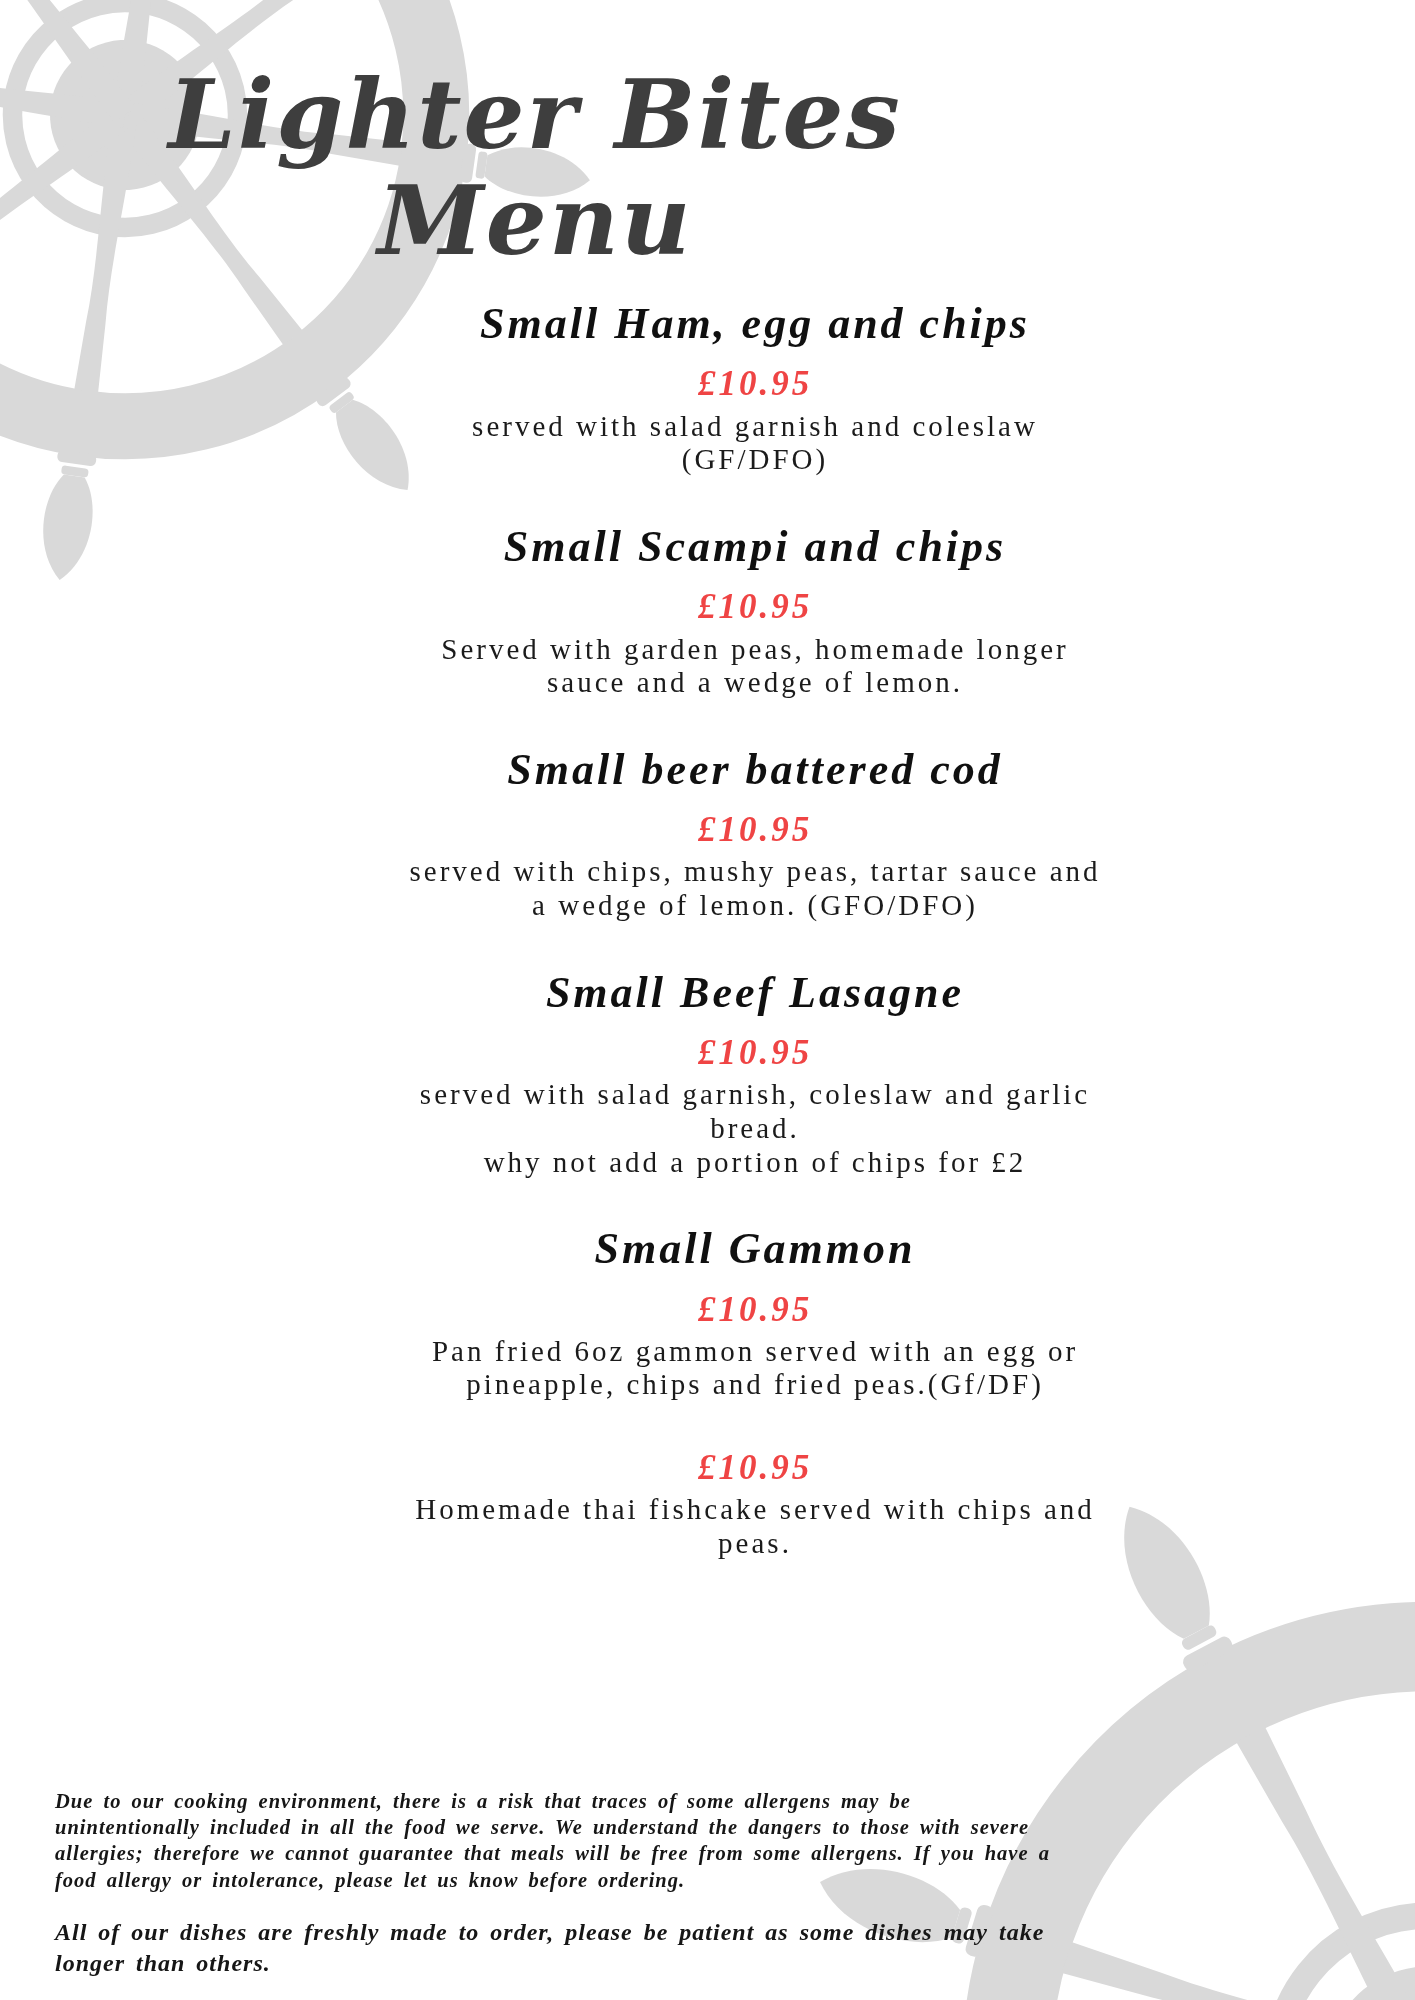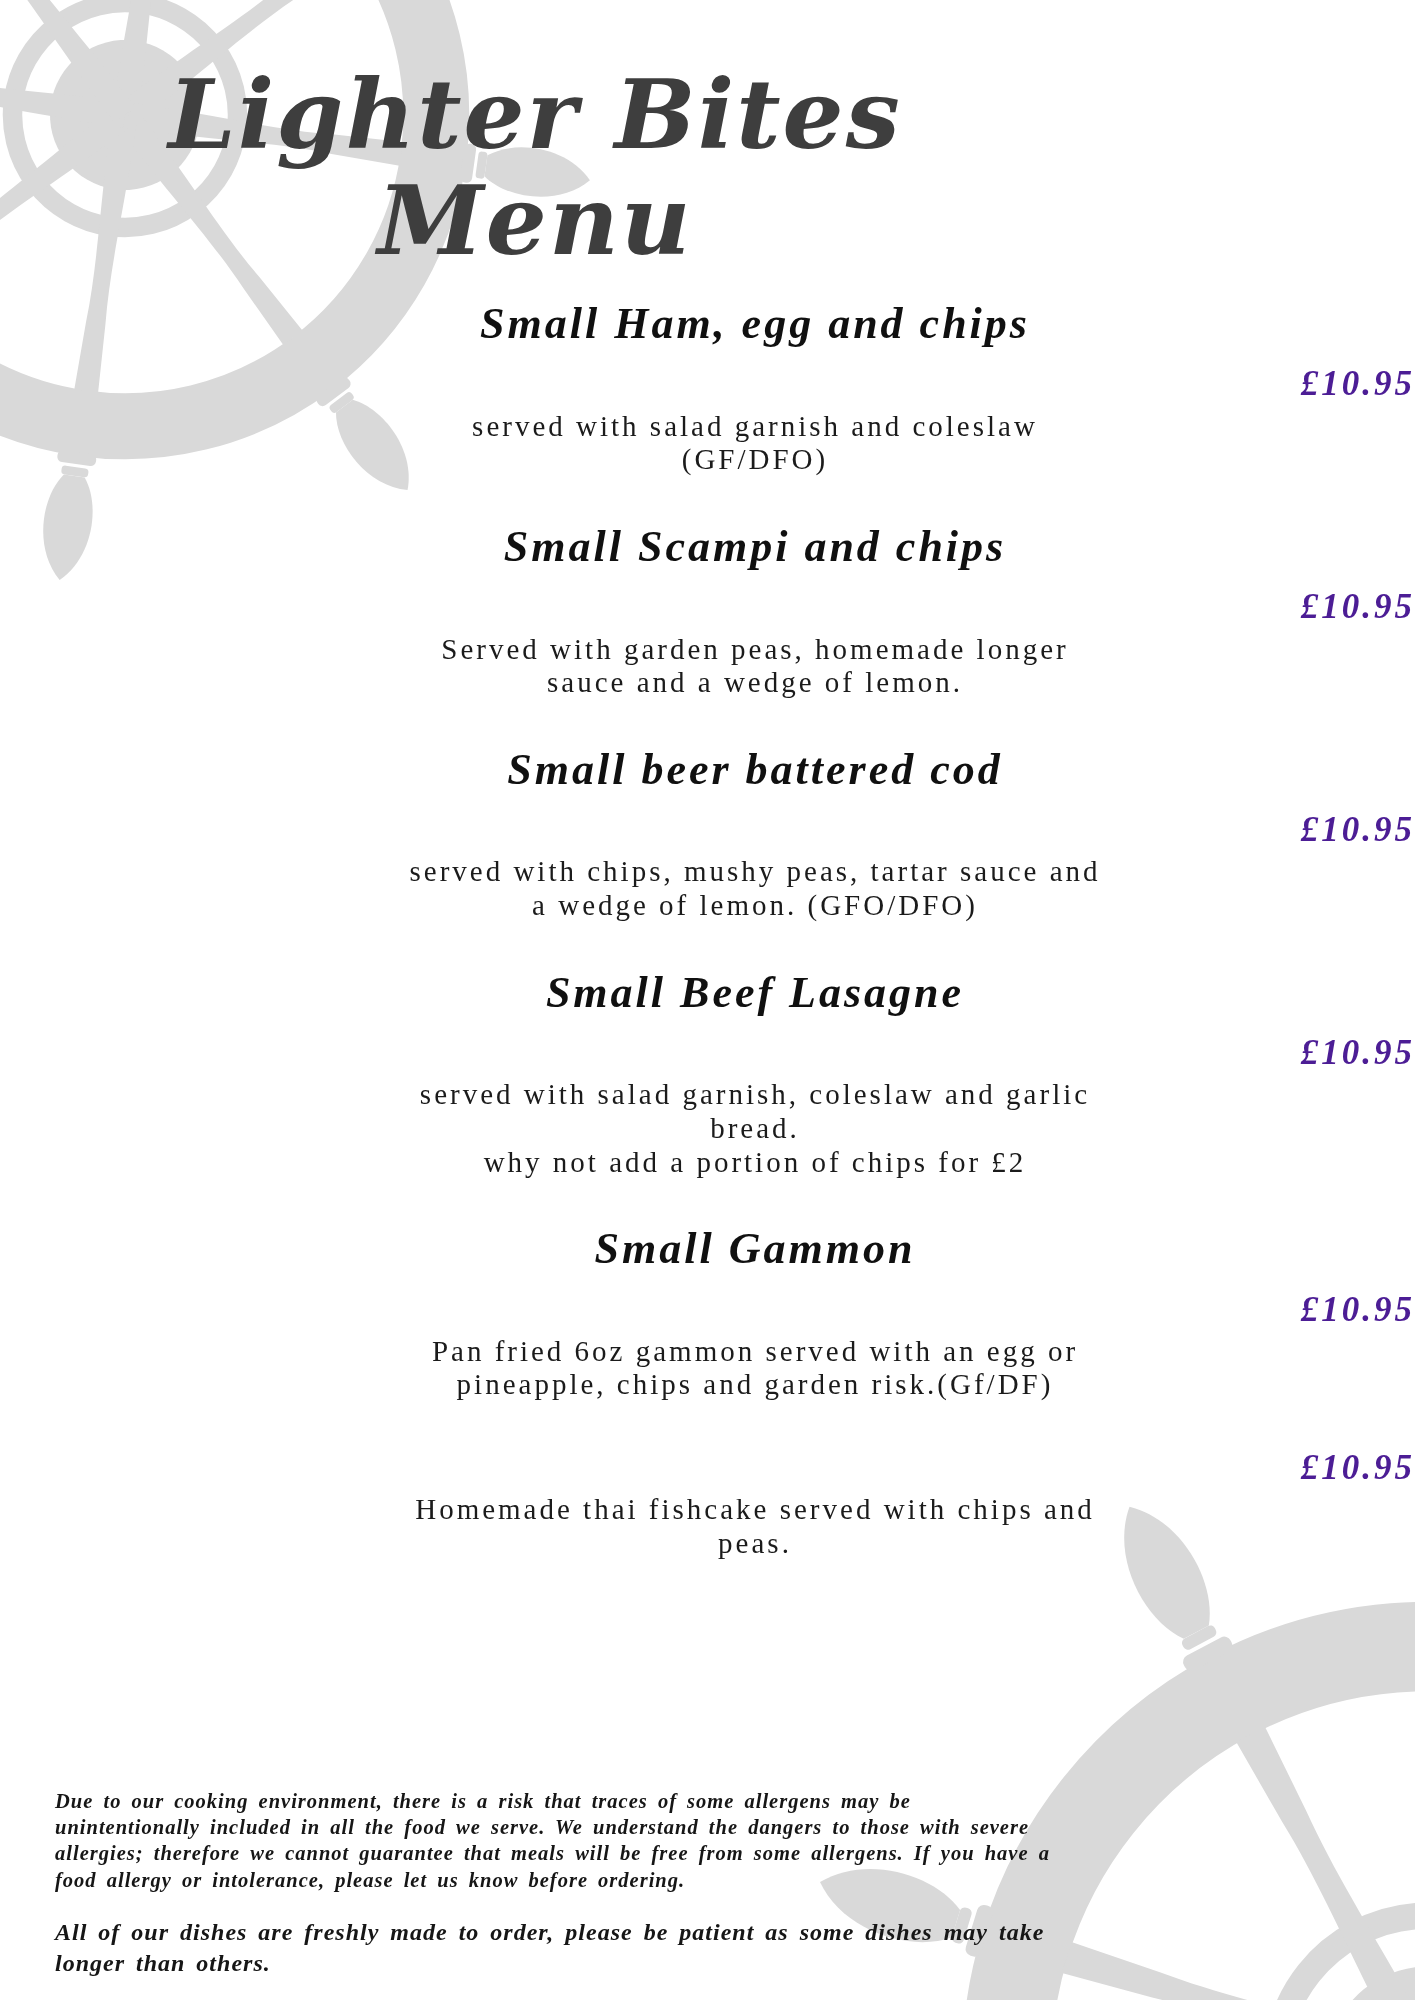--- a/index.html
+++ b/index.html
@@ -33,22 +33,21 @@
   .item-name{
     margin:0 0 16px 0;
     font-style:italic;font-weight:600;
     font-size:44px;line-height:1.1;letter-spacing:3px;
     color:#101010;
   }
   .item-price{
     margin:0 0 5px 0;
     font-style:italic;font-weight:700;
     font-size:35px;line-height:1.15;letter-spacing:3px;
-    color:#4c1d95;
-    text-align:right;
+    color:#ef4444;
   }
   .item-desc{
     margin:0;
     font-size:29px;line-height:1.16;letter-spacing:3px;
     color:#1b1b1b;
     white-space:pre-line;
   }
   
   .footer{
     position:absolute;left:55px;top:1788px;width:1010px;
@@ -131,21 +130,21 @@
       <div class="item-price">£10.95</div>
       <div class="item-desc">served with salad garnish, coleslaw and garlic
 bread.
 why not add a portion of chips for £2</div>
     </section>
 
     <section class="item">
       <h2 class="item-name">Small Gammon</h2>
       <div class="item-price">£10.95</div>
       <div class="item-desc">Pan fried 6oz gammon served with an egg or
-pineapple, chips and garden risk.(Gf/DF)</div>
+pineapple, chips and fried peas.(Gf/DF)</div>
     </section>
 
     <section class="item">
       <div class="item-price">£10.95</div>
       <div class="item-desc">Homemade thai fishcake served with chips and
 peas.</div>
     </section>
   </main>
 
   <footer class="footer">

